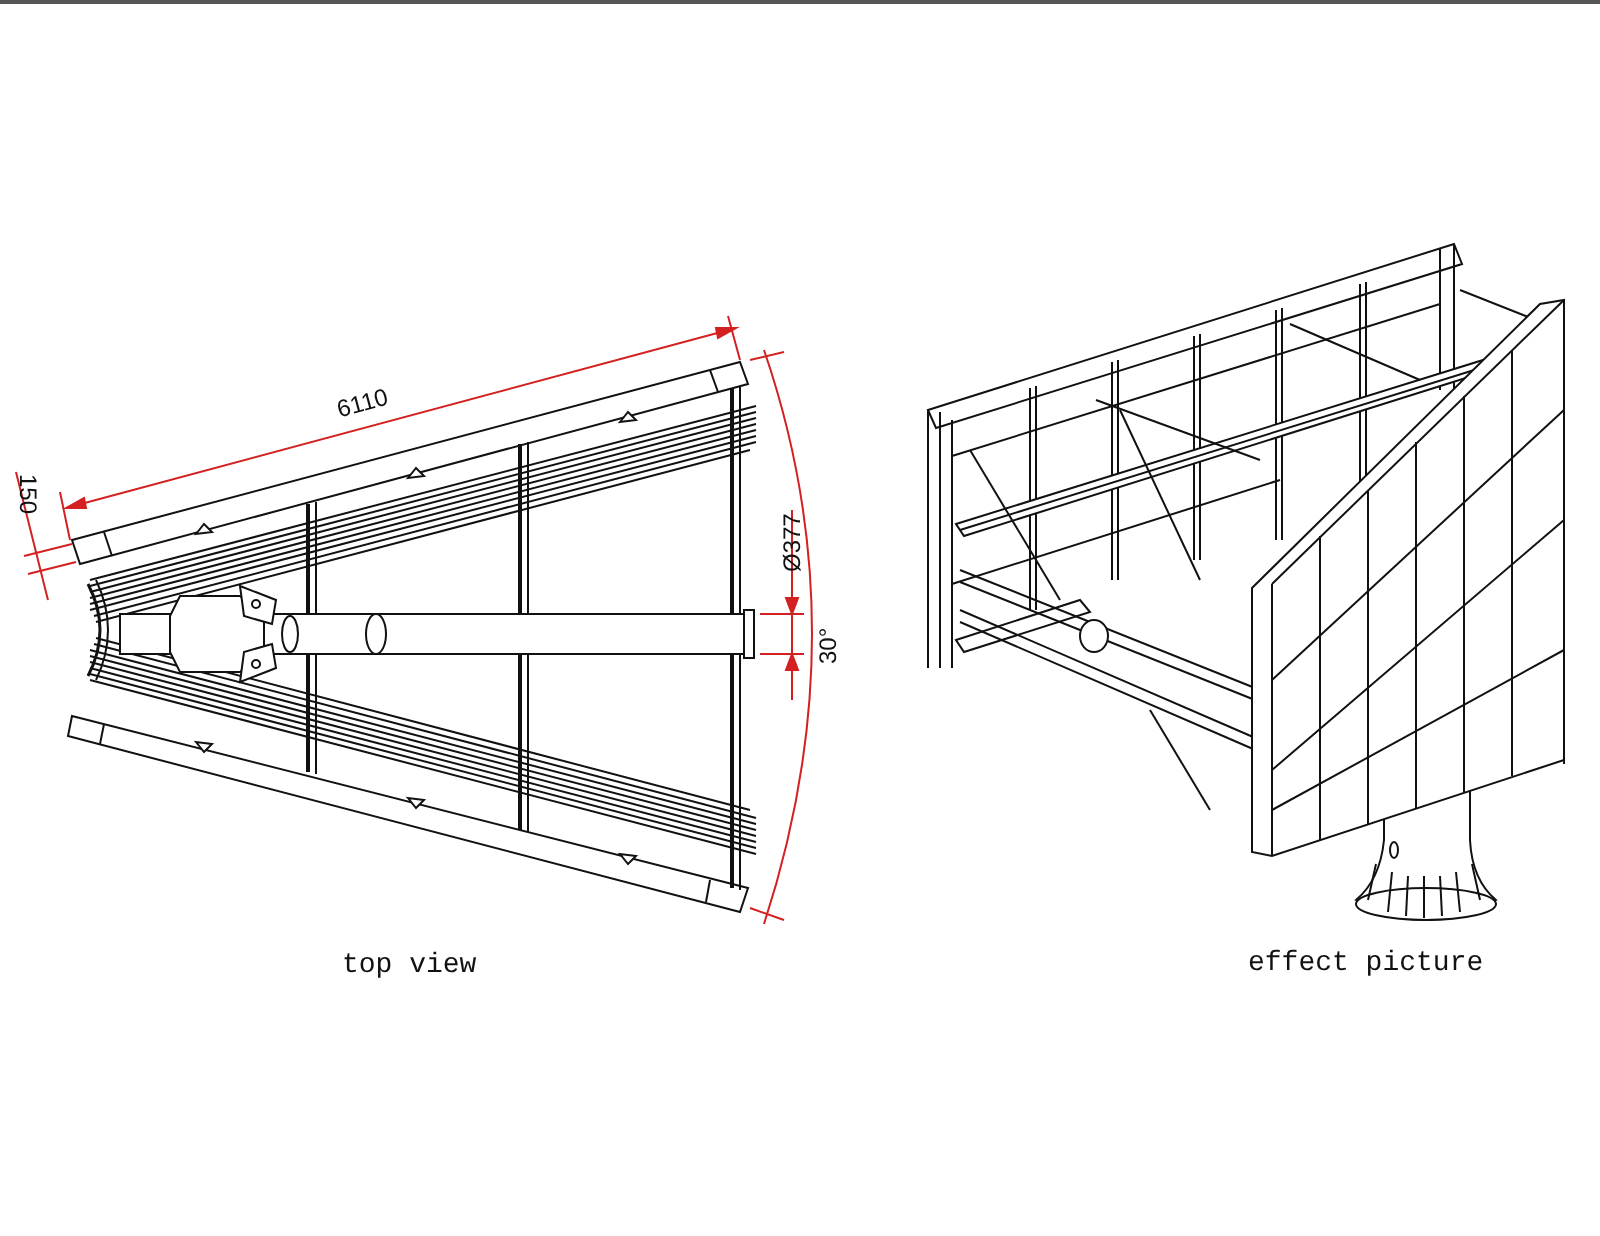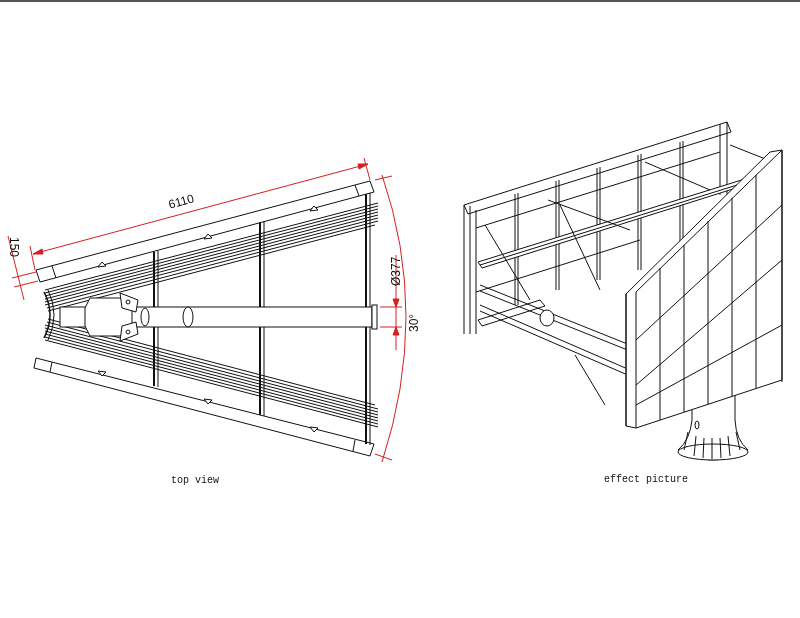--- a/index.html
+++ b/index.html
@@ -1,19 +1,19 @@
 <!DOCTYPE html>
 <html><head>
 <meta charset="utf-8">
 <style>
   html, body { margin: 0; padding: 0; background: #ffffff; }
   body { width: 800px; height: 618px; position: relative; overflow: hidden; font-family: "DejaVu Sans", sans-serif; }
   .top-rule { position: absolute; left: 0; top: 0; width: 800px; height: 2px; background: #555555; }
   .canvas { position: absolute; left: 0; top: 0; }
-  .caption { position: absolute; font-family: "Liberation Mono", "DejaVu Sans Mono", monospace; font-size: 10px; color: #111111; white-space: nowrap; }
+  .caption { position: absolute; font-family: "Liberation Mono", "DejaVu Sans Mono", monospace; font-size: 14px; color: #111111; white-space: nowrap; }
   .dim-text { font-family: "Liberation Sans", sans-serif; font-size: 12px; fill: #111111; }
 </style>
 </head>
 <body>
 
 <div class="top-rule"></div>
 
 <svg class="canvas" width="800" height="618" viewBox="0 0 800 618" xmlns="http://www.w3.org/2000/svg">
   <g stroke="#111" stroke-width="1" fill="none">
 
@@ -173,13 +173,13 @@
     <line x1="708" y1="221" x2="708" y2="404"></line>
     <line x1="732" y1="198" x2="732" y2="396"></line>
     <line x1="756" y1="175" x2="756" y2="388"></line>
     <line x1="636" y1="340" x2="782" y2="205"></line>
     <line x1="636" y1="385" x2="782" y2="260"></line>
     <line x1="636" y1="405" x2="782" y2="325"></line>
   </g>
 </svg>
 
 <div class="caption" style="left:171px; top:475px;">top view</div>
-<div class="caption" style="left:604px; top:474px;text-align:center;">effect picture</div>
+<div class="caption" style="left:624px; top:474px;text-align:center;">effect picture</div>
 
 </body></html>

